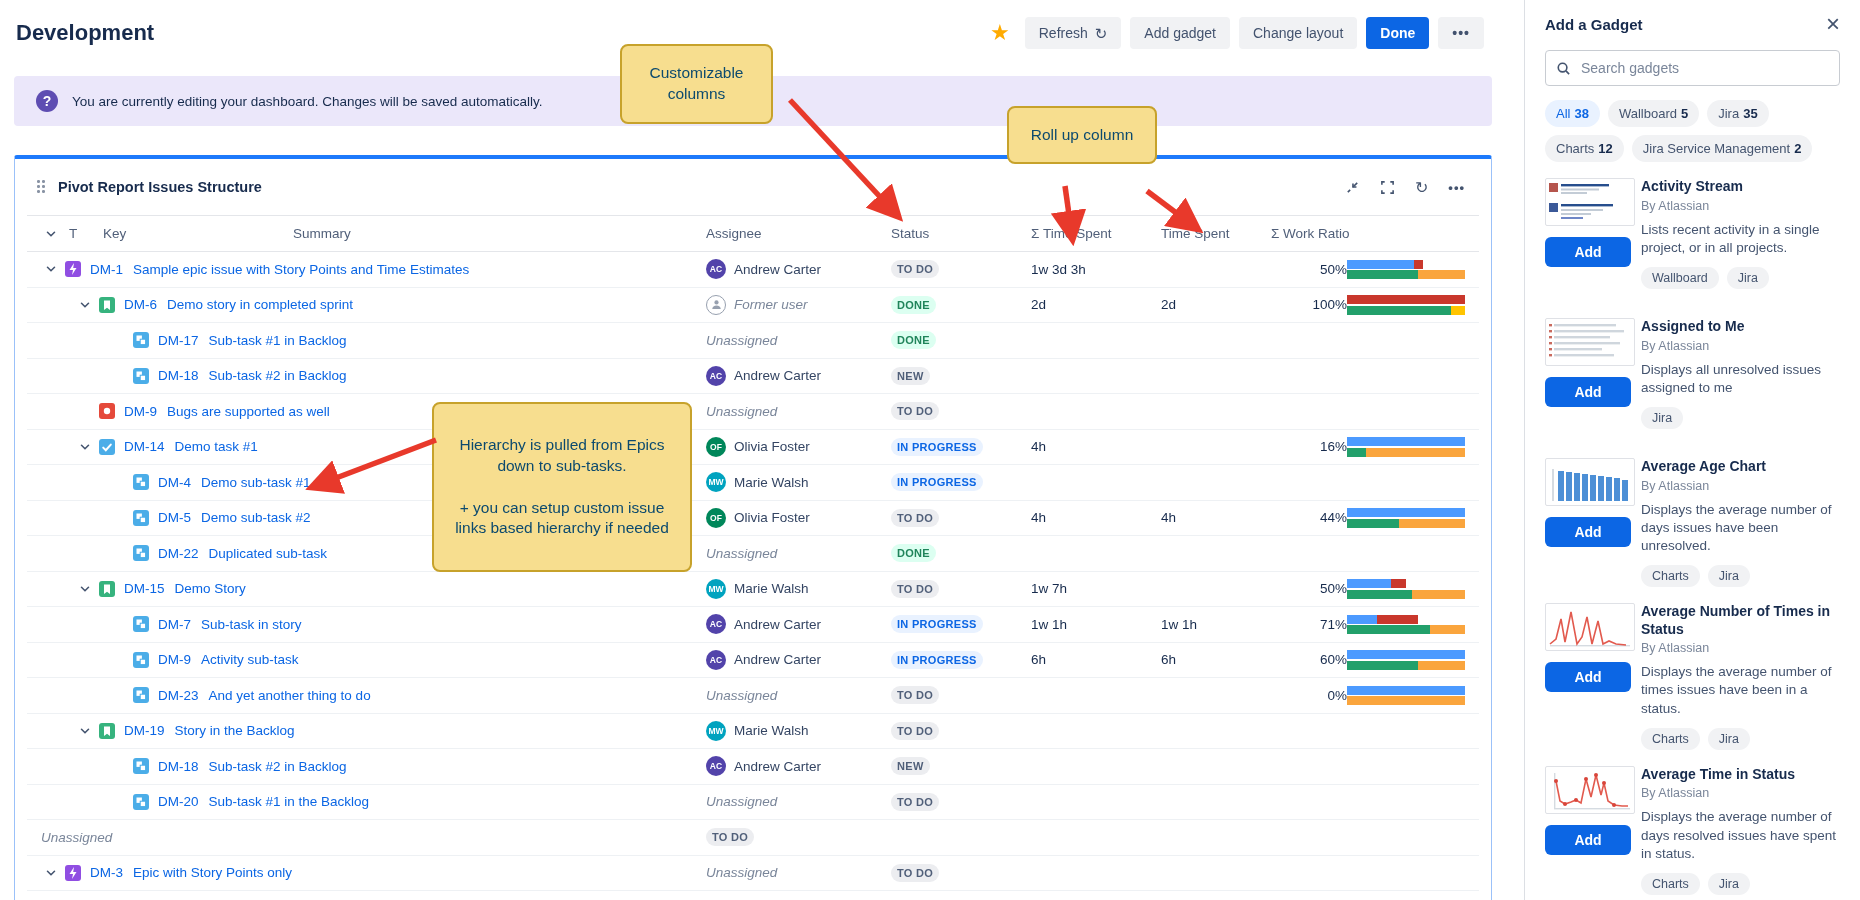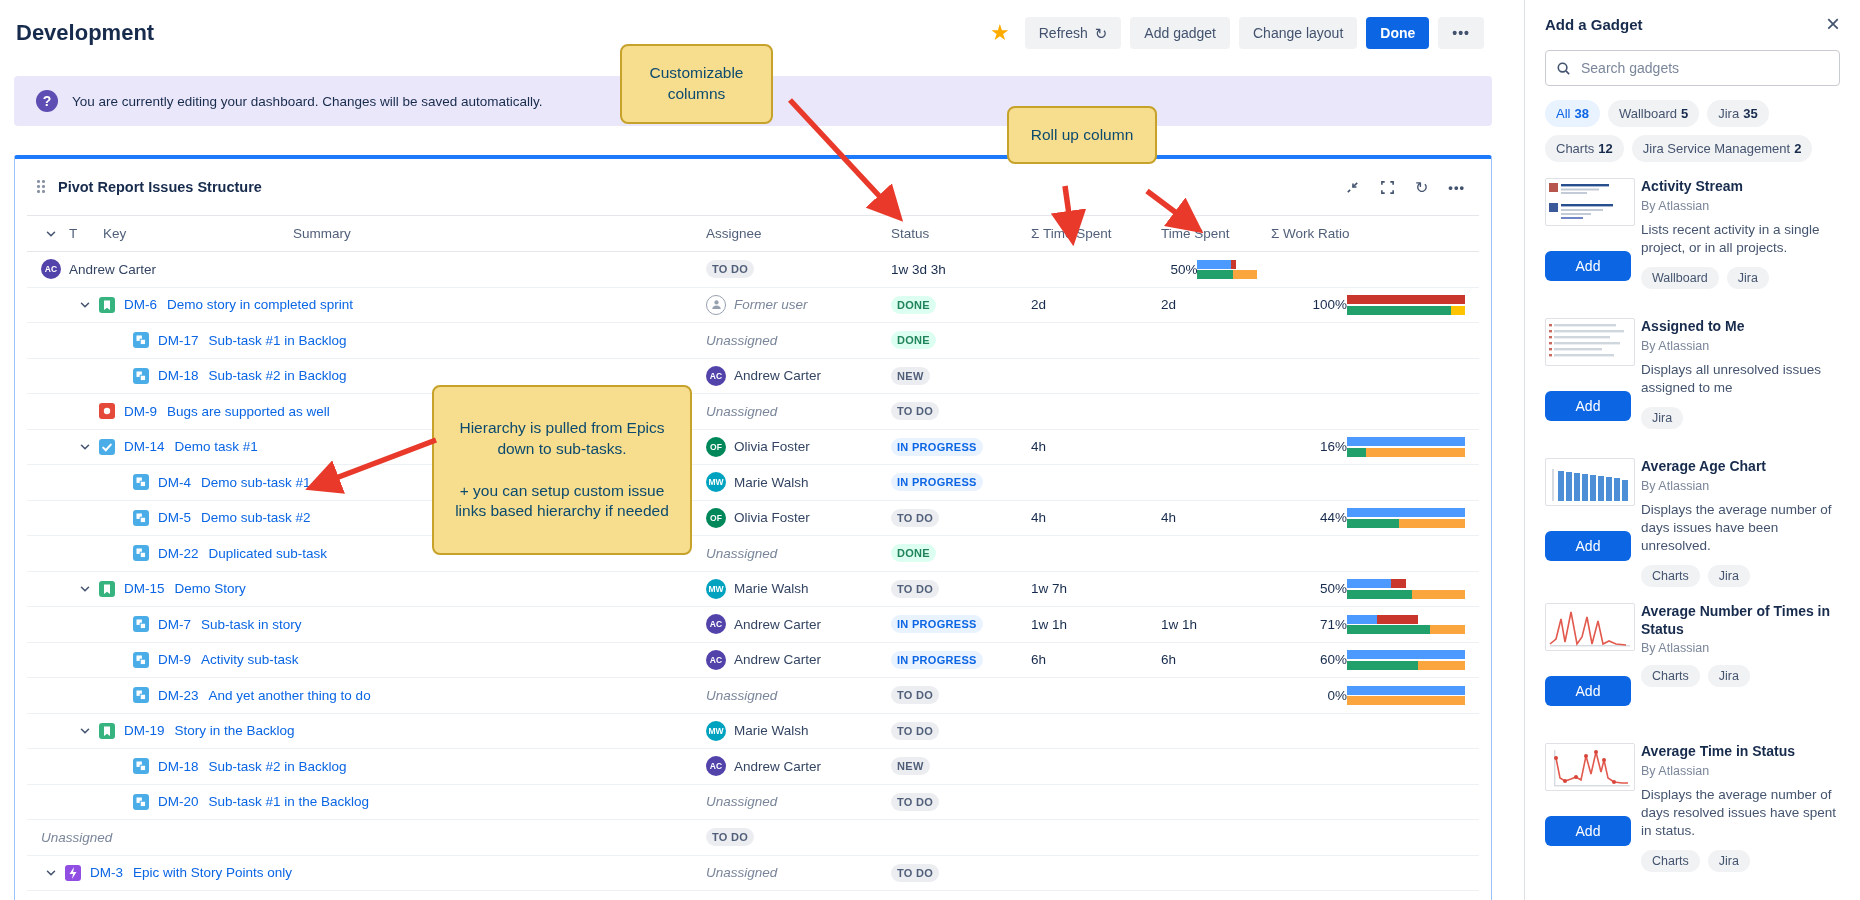--- a/index.html
+++ b/index.html
@@ -76,21 +76,21 @@
   .search input::placeholder{color:#7A869A;}
   .filters{margin-top:14px;display:flex;flex-wrap:wrap;gap:8px;}
   .pill{background:#F1F2F4;color:#44546F;border-radius:14px;padding:6px 11px;font-size:13px;
         cursor:pointer;white-space:nowrap;}
   .pill b{color:#172B4D;margin-left:4px;}
   .pill.active{background:#E9F2FF;color:#0C66E4;}
   .pill.active b{color:#0C66E4;}
   .cards{margin-top:16px;}
   .card{display:grid;grid-template-columns:96px 1fr;margin-bottom:16px;min-height:124px;}
   .thumb{width:88px;height:46px;border:1px solid #DFE1E6;border-radius:2px;background:#fff;overflow:hidden;}
-  .addbtn{margin-top:25px;width:86px;height:30px;background:#0C66E4;color:#fff;font-weight:normal;
+  .addbtn{margin-top:11px;width:86px;height:30px;background:#0C66E4;color:#fff;font-weight:bold;
           font-size:14px;border:none;border-radius:6px;cursor:pointer;font-family:inherit;}
   .ctitle{font-size:14px;font-weight:bold;color:#172B4D;line-height:1.25;}
   .cby{font-size:12.5px;color:#7A869A;margin-top:3px;}
   .cdesc{font-size:13.5px;color:#44546F;margin-top:8px;line-height:1.35;max-width:212px;}
   .ctags{margin-top:10px;display:flex;gap:8px;}
   .tag{background:#F1F2F4;color:#44546F;border-radius:12px;padding:4px 11px;font-size:12.5px;}
   
   .callout{position:absolute;background:#F7DE8F;border:2px solid #C7A22B;border-radius:8px;
            color:#0c4a6e;font-size:15.5px;display:flex;flex-direction:column;align-items:center;
            justify-content:center;text-align:center;box-sizing:border-box;padding:8px 10px;z-index:40;}
@@ -164,20 +164,34 @@
             <span>Summary</span>
           </div>
           <div class="cell">Assignee</div>
           <div class="cell">Status</div>
           <div class="cell">Σ Time Spent</div>
           <div class="cell">Time Spent</div>
           <div class="cell">Σ Work Ratio</div>
         </div>
         <div id="rows">
             <div class="trow">
+              <div class="tree" style="padding-left:14px">
+                <span class="chev">
+                  <svg width="14" height="14" viewBox="0 0 16 16" fill="none" stroke="#44546F" stroke-width="1.8" stroke-linecap="round">
+                    <path d="M4 6l4 4 4-4"></path>
+                  </svg>
+                </span>
+                <span class="titem" style="background:#904EE2">
+                  <svg width="16" height="16" viewBox="0 0 16 16">
+                    <path d="M9 2 4.5 9H8l-1 5 4.5-7H8.2L9 2z" fill="#fff"></path>
+                  </svg>
+                </span>
+                <a class="ikey">DM-1</a>
+                <a class="isum">Sample epic issue with Story Points and Time Estimates</a>
+              </div>
               <div class="cell">
                 <span class="avwrap">
                   <span class="avatar" style="background:#5243AA">AC</span>
                   <span class="aname">Andrew Carter</span>
                 </span>
               </div>
               <div class="cell"><span class="badge todo">TO DO</span></div>
               <div class="cell tval">1w 3d 3h</div>
               <div class="cell tval"></div>
               <div class="ratio">
@@ -768,20 +782,21 @@
           </div>
         </div>
         <div class="card">
           <div><div class="thumb"><svg width="88" height="46" viewBox="0 0 88 46">
                 <rect x="4" y="41" width="80" height="1.4" fill="#D5DBE1"></rect>
                 <polyline points="4,40 10,35 15,15 19,38 25,8 31,40 36,33 41,13 46,40 52,17 57,40 63,37 70,40 80,41" fill="none" stroke="#E25A4E" stroke-width="1.6"></polyline>
               </svg></div><button class="addbtn">Add</button></div>
           <div>
             <div class="ctitle">Average Number of Times in Status</div>
             <div class="cby">By Atlassian</div>
+            <div class="cdesc">Displays the average number of times issues have been in a status.</div>
             <div class="ctags">
               <span class="tag">Charts</span>
               <span class="tag">Jira</span>
             </div>
           </div>
         </div>
         <div class="card">
           <div><div class="thumb"><svg width="88" height="46" viewBox="0 0 88 46">
                 <rect x="8" y="41" width="76" height="1.4" fill="#D5DBE1"></rect>
                 <rect x="8" y="6" width="1.4" height="36" fill="#D5DBE1"></rect>
@@ -808,21 +823,21 @@
         </div>
       </div>
   </aside>
 
   <div class="callout" style="left:620px;top:44px;width:153px;height:80px;">
     <p>Customizable columns</p>
   </div>
   <div class="callout" style="left:1007px;top:106px;width:150px;height:58px;">
     <p>Roll up column</p>
   </div>
-  <div class="callout" style="left:432px;top:385px;width:260px;height:170px;">
+  <div class="callout" style="left:432px;top:402px;width:260px;height:170px;">
     <p>Hierarchy is pulled from Epics down to sub-tasks.</p>
     <p style="margin-top:21px;">+ you can setup custom issue links based hierarchy if needed</p>
   </div>
 
   <svg class="arrows" width="1860" height="900">
     <defs>
       <marker id="ah" markerWidth="6.5" markerHeight="6.5" refX="4.6" refY="3.25" orient="auto">
         <path d="M0,0 L6.5,3.25 L0,6.5 Z" fill="#E8392B"></path>
       </marker>
     </defs>

